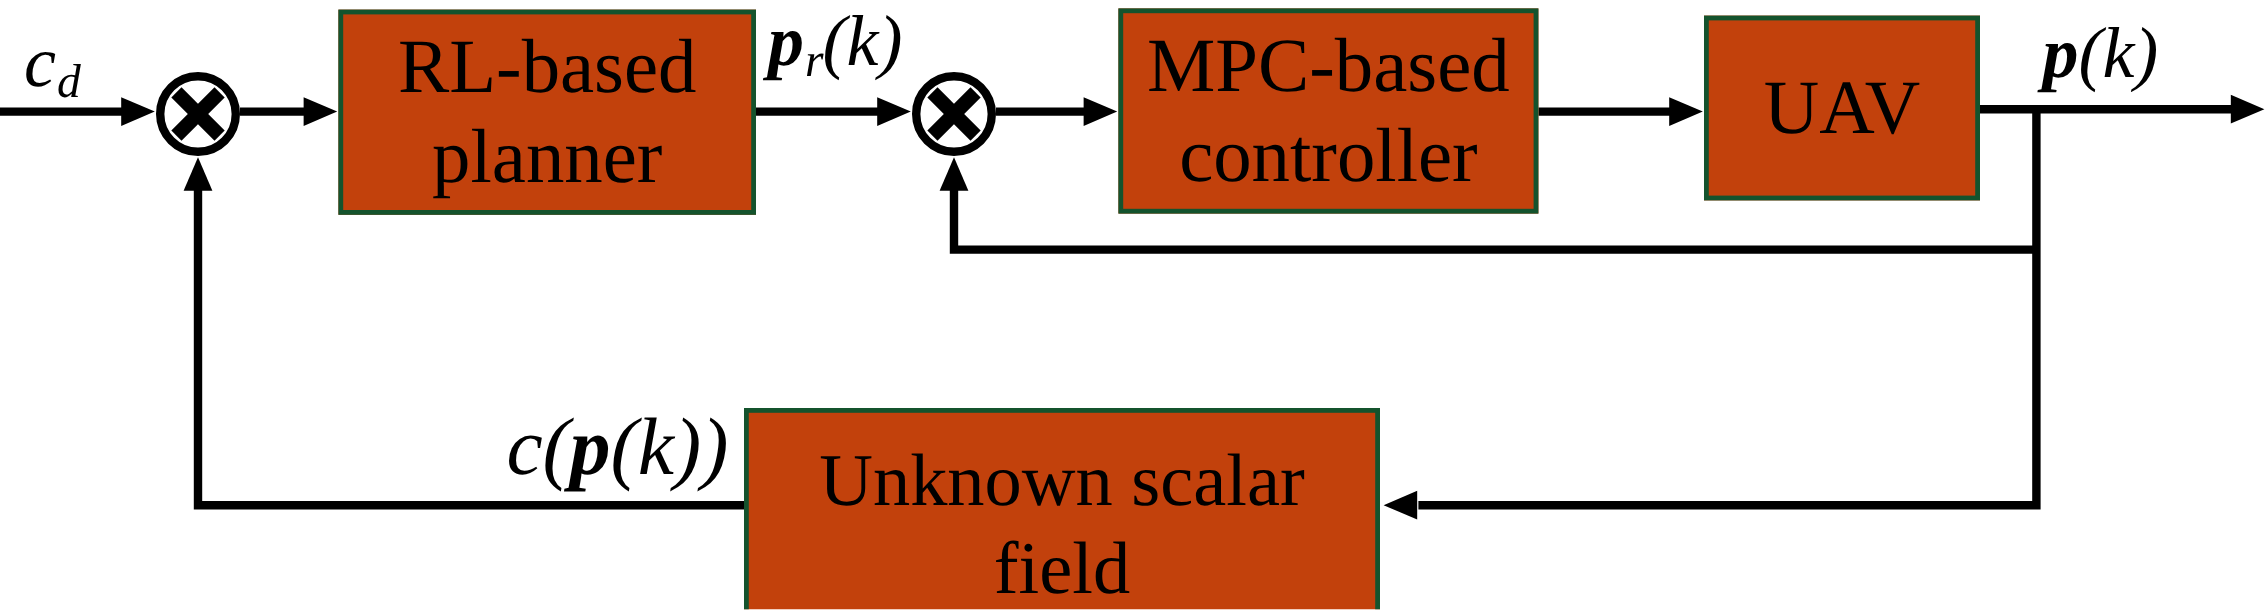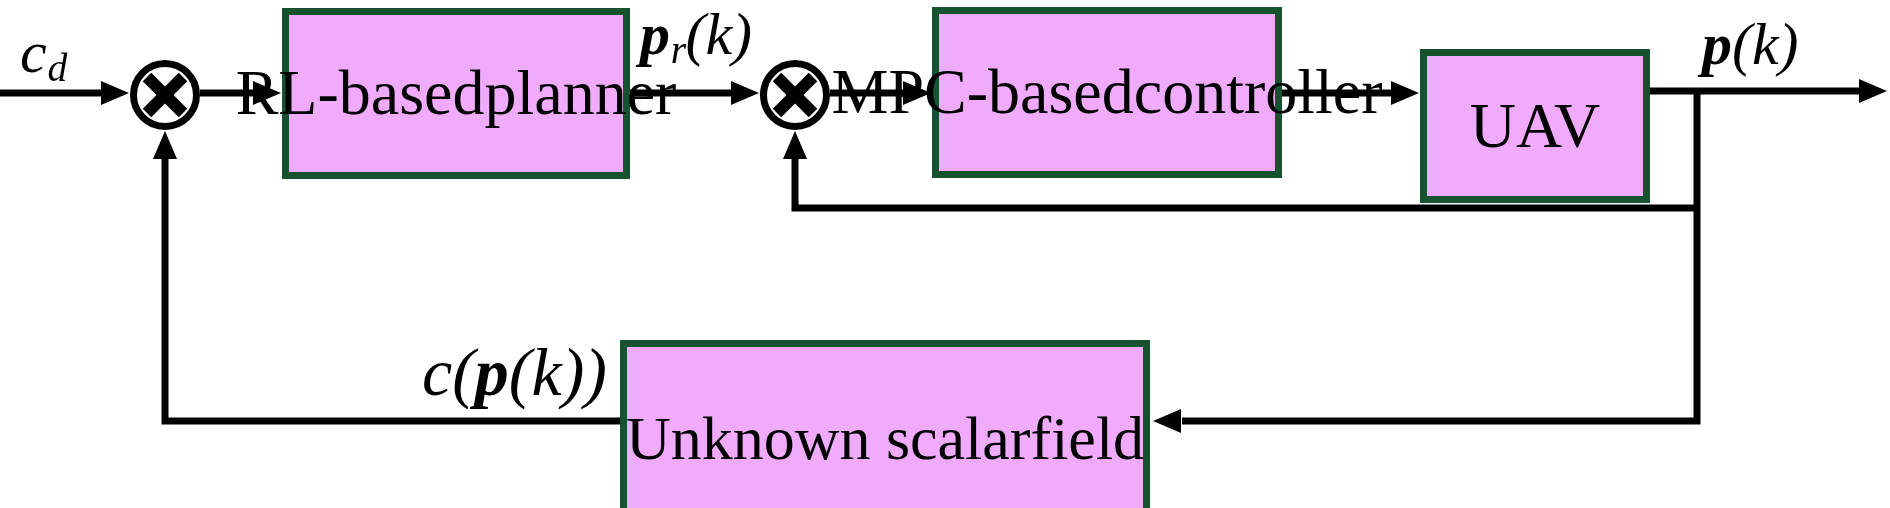--- a/index.html
+++ b/index.html
@@ -36,35 +36,35 @@
     fill: #ffffff;
     stroke: #000000;
     stroke-width: 7;
   }
   .lines-svg .cross {
     stroke-width: 12;
   }
   .block {
     position: absolute;
     box-sizing: border-box;
-    border: 7px solid #14532d;
-    background: #f0abfc;
+    border: 4px solid #14532d;
+    background: #c2410c;
     display: flex;
-    flex-direction: row;
+    flex-direction: column;
     align-items: center;
     justify-content: center;
     text-align: center;
     font-size: 64px;
     line-height: 1.17;
     white-space: nowrap;
   }
   .block span { display: block; }
   .block-rl    { left: 282px;  top: 8px;   width: 348px; height: 171px; }
   .block-mpc   { left: 932px;  top: 7px;   width: 350px; height: 171px; }
-  .block-uav   { left: 1420px; top: 13px;  width: 230px; height: 154px; margin-top: 36px; }
+  .block-uav   { left: 1420px; top: 13px;  width: 230px; height: 154px; }
   .block-field { left: 620px;  top: 340px; width: 530px; height: 196px; font-size: 62px; }
   .siglabel {
     position: absolute;
     font-size: 60px;
     font-style: italic;
     line-height: 1.0;
     white-space: nowrap;
   }
   .siglabel .vec { font-weight: bold; }
   .siglabel sub {

